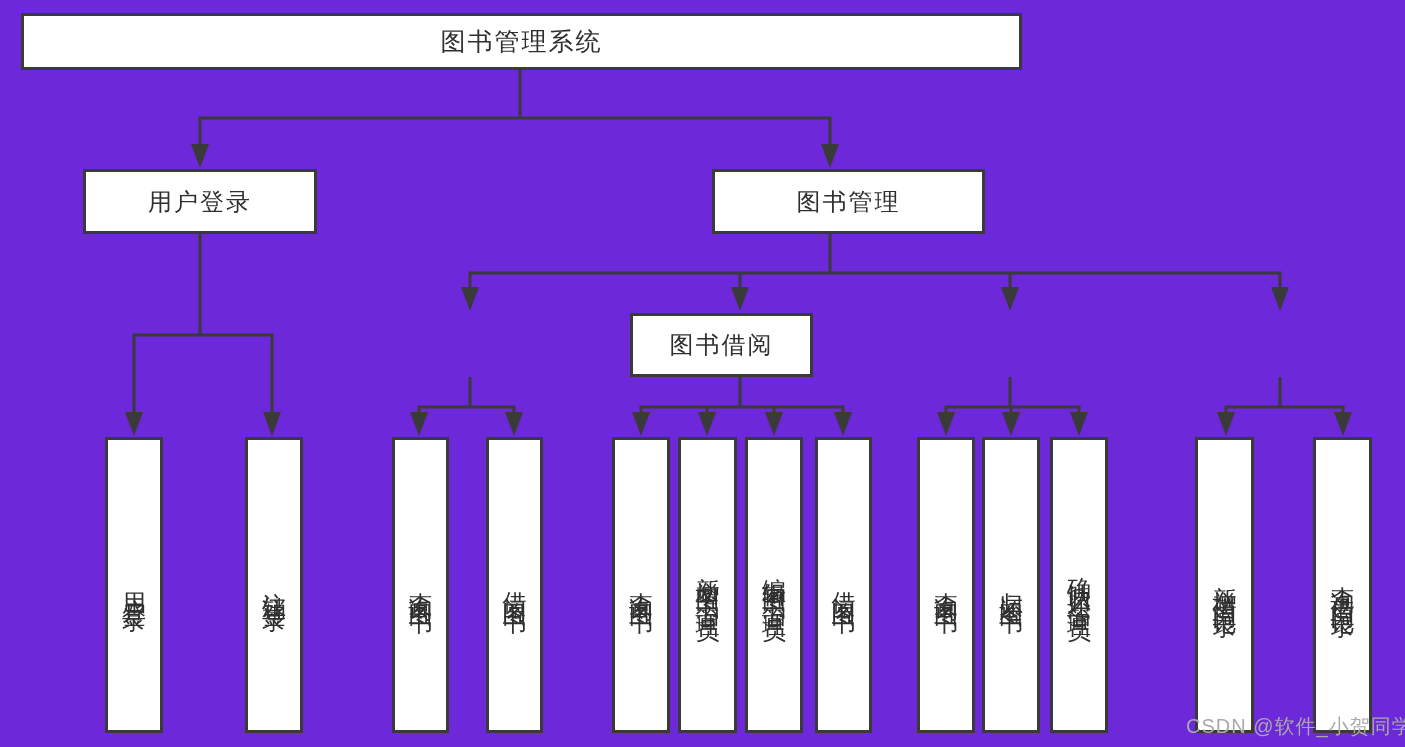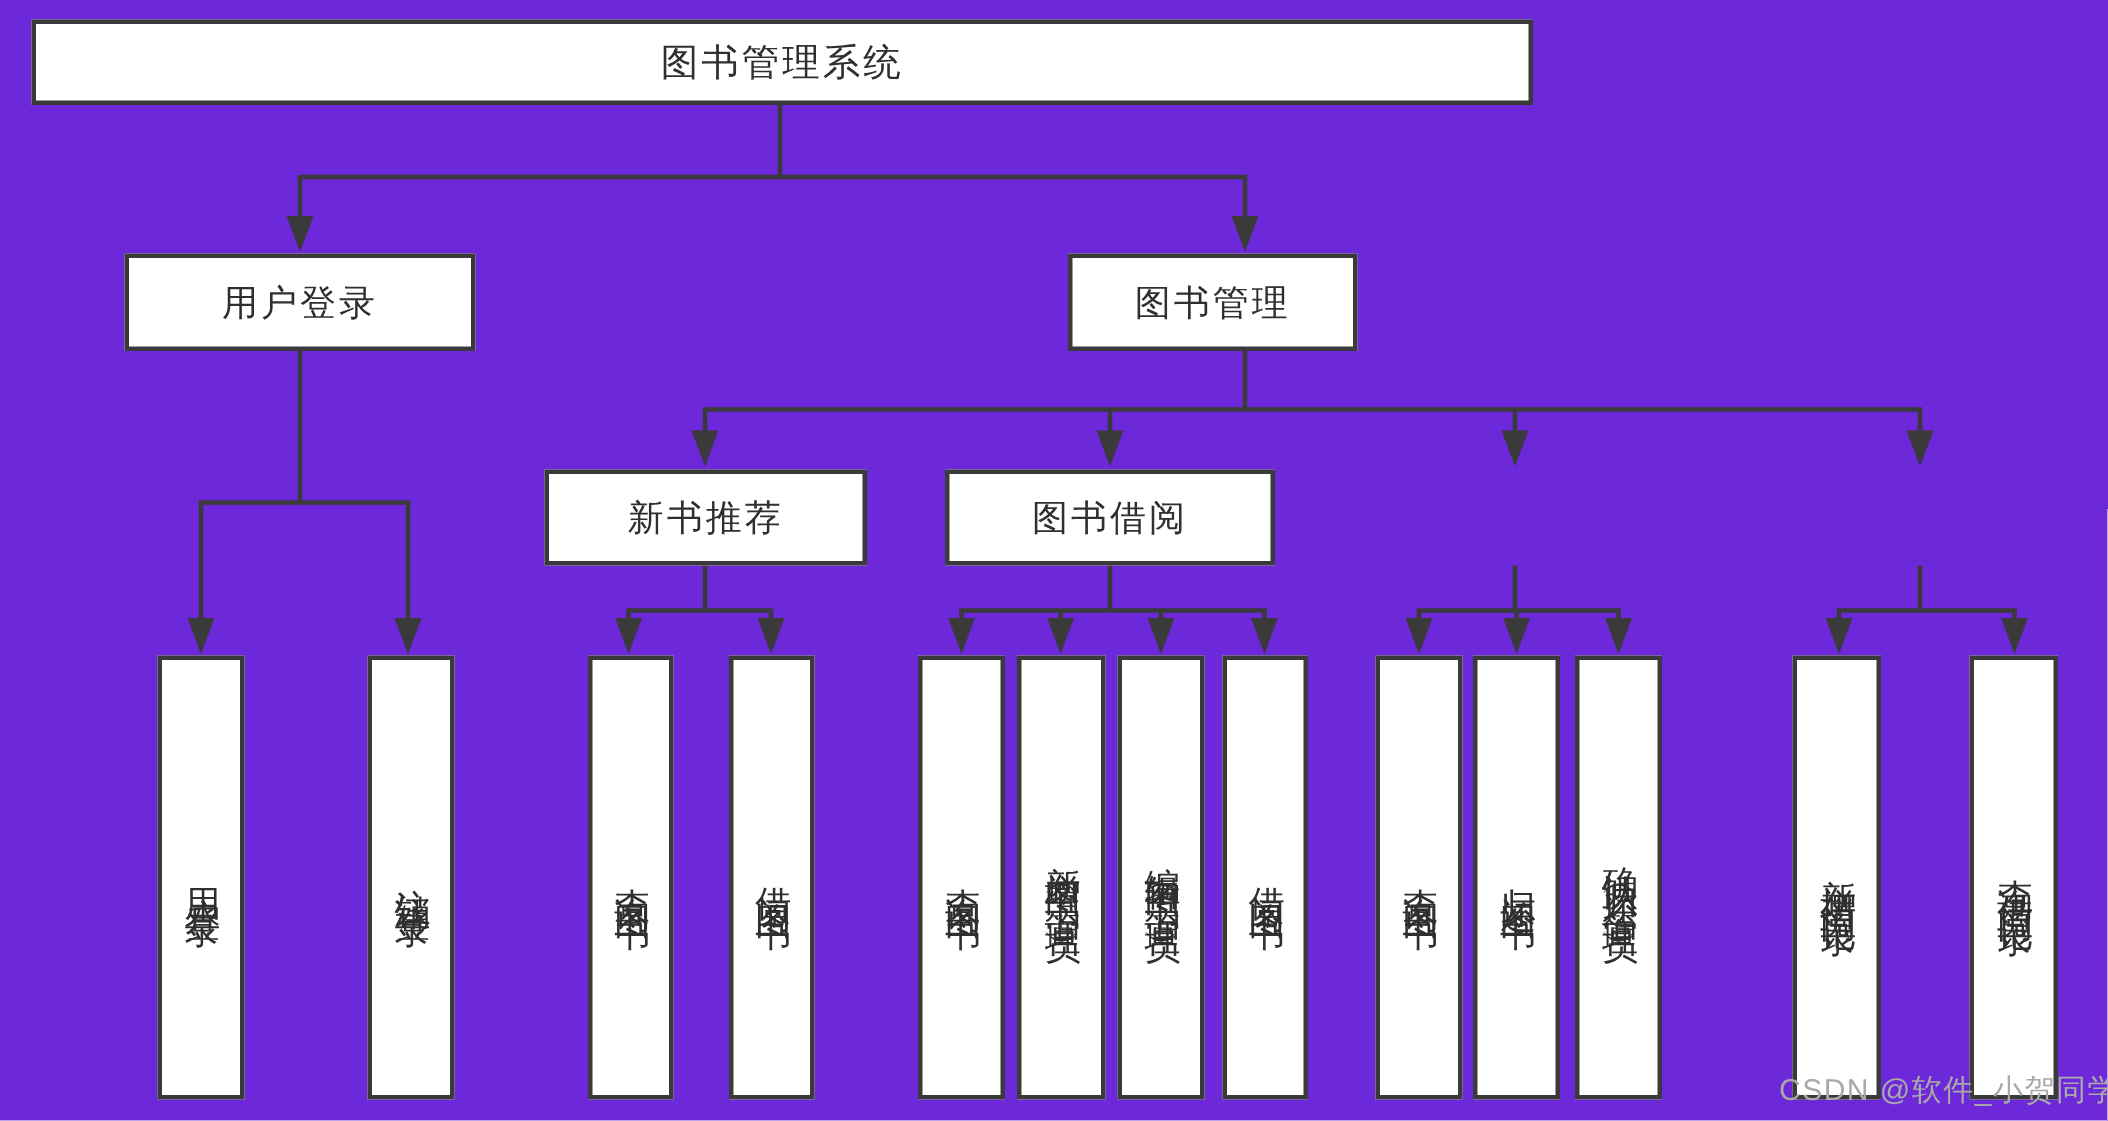--- a/index.html
+++ b/index.html
@@ -80,24 +80,23 @@
     <polygon points="937,412 955,412 946,436"></polygon>
     <polygon points="1002,412 1020,412 1011,436"></polygon>
     <polygon points="1070,412 1088,412 1079,436"></polygon>
     <polygon points="1217,412 1235,412 1226,436"></polygon>
     <polygon points="1334,412 1352,412 1343,436"></polygon>
   </svg>
 
   <div class="node h-node root-node" style="left:21px; top:13px; width:1001px; height:57px;">图书管理系统</div>
 
   <div class="node h-node" style="left:83px; top:169px; width:234px; height:65px;">用户登录</div>
-  <div class="node h-node" style="left:712px; top:169px; width:193px; height:65px;">图书管理</div>
+  <div class="node h-node" style="left:712px; top:169px; width:273px; height:65px;">图书管理</div>
 
-  <div class="node h-node" style="left:363px; top:313px; width:215px; height:64px;">新书推荐</div>
-  <div class="node h-node" style="left:630px; top:313px; width:220px; height:64px;">图书借阅</div>
+  <div class="node h-node" style="left:630px; top:313px; width:183px; height:64px;">图书借阅</div>
 
   <div class="node v-node" style="left:105px; top:437px; width:58px; height:296px;">用户登录</div>
   <div class="node v-node" style="left:245px; top:437px; width:58px; height:296px;">注销登录</div>
 
   <div class="node v-node" style="left:392px; top:437px; width:57px; height:296px;">查询图书</div>
   <div class="node v-node" style="left:486px; top:437px; width:57px; height:296px;">借阅图书</div>
 
   <div class="node v-node" style="left:612px; top:437px; width:58px; height:296px;">查询图书</div>
   <div class="node v-node" style="left:678px; top:437px; width:59px; height:296px;">新增图书（管理员）</div>
   <div class="node v-node" style="left:745px; top:437px; width:58px; height:296px;">编辑图书（管理员）</div>

